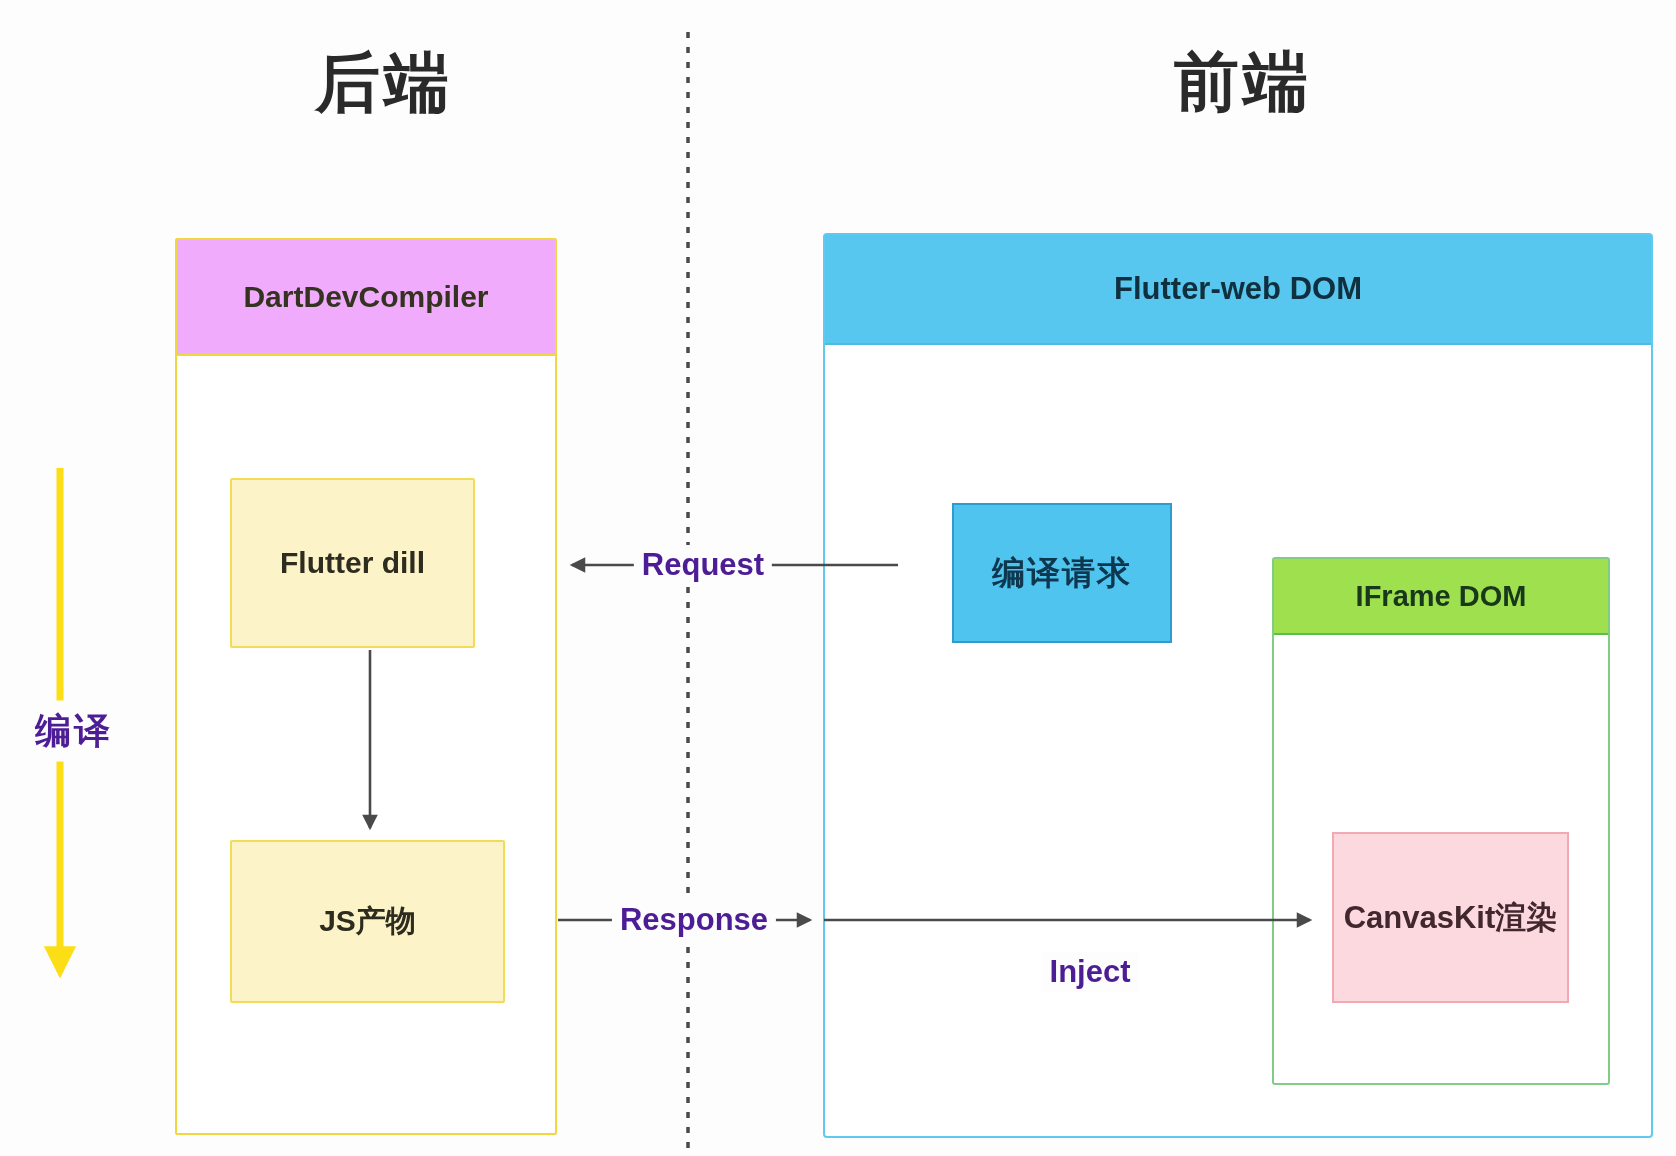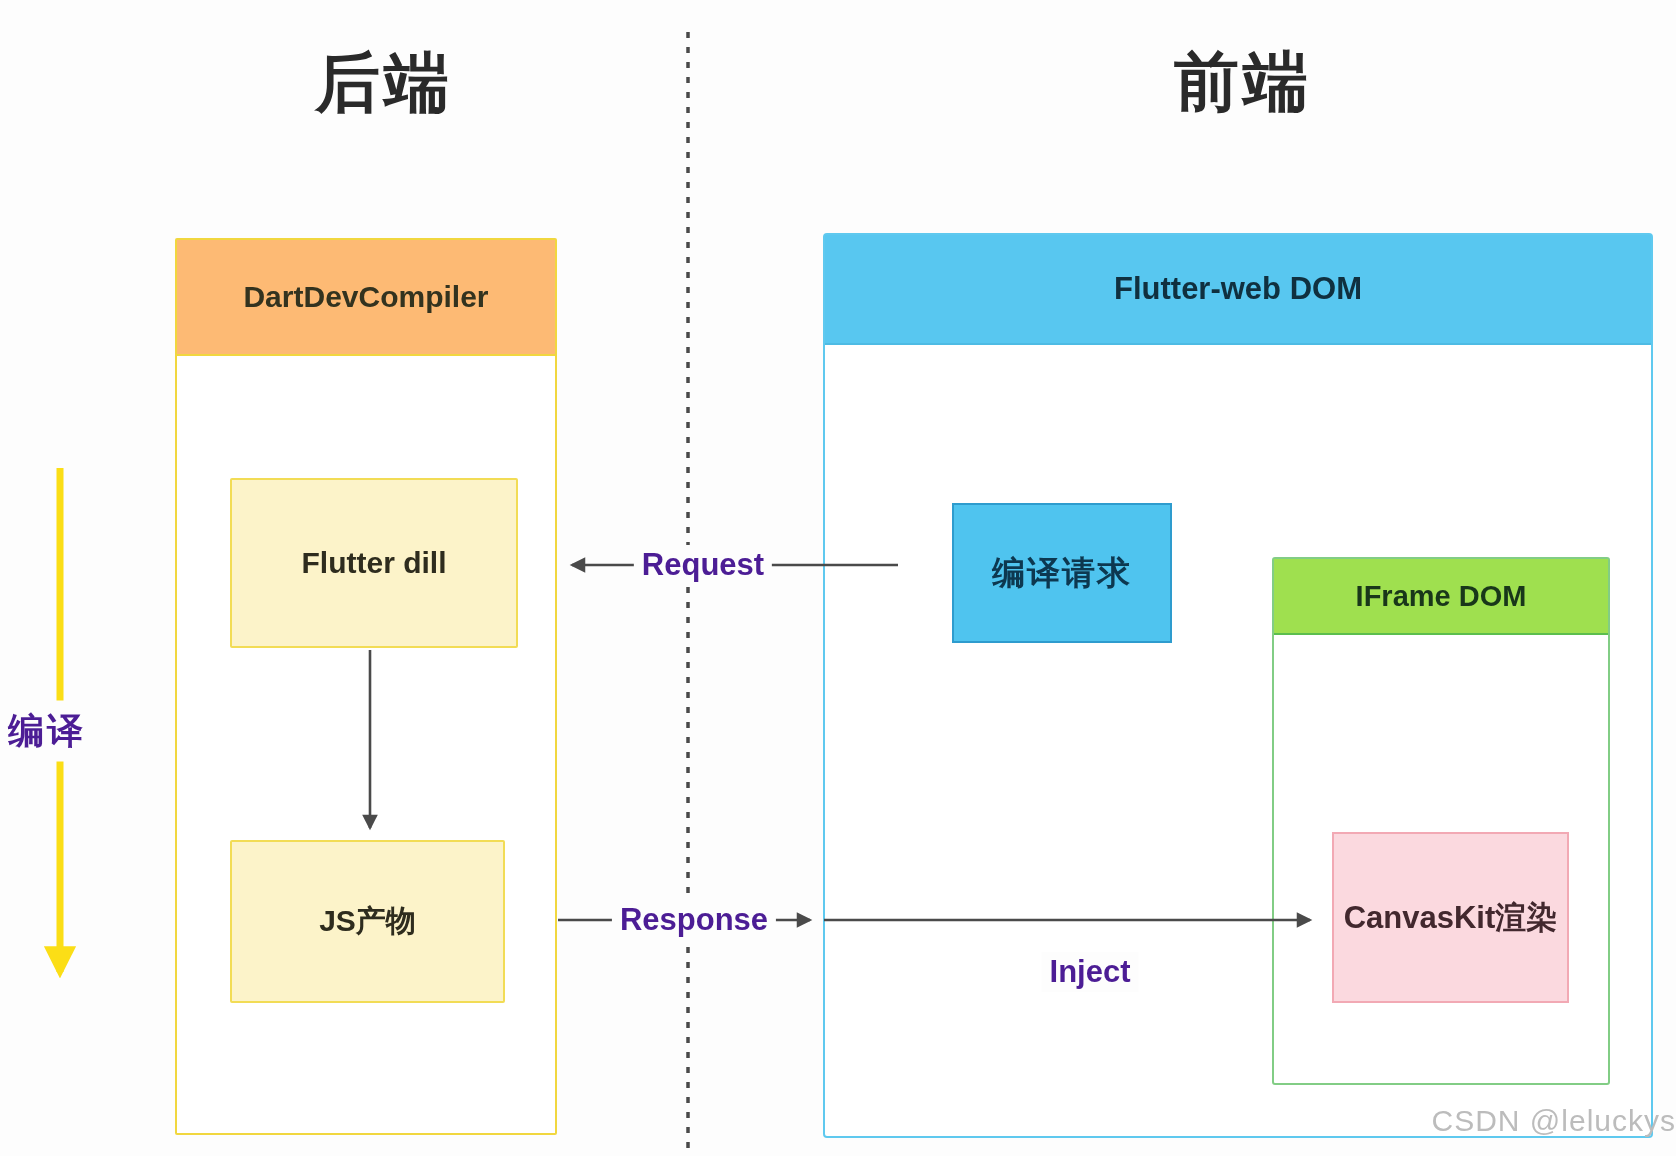--- a/index.html
+++ b/index.html
@@ -22,35 +22,35 @@
     font-size:65px;font-weight:bold;color:#2a2a2a;
     letter-spacing:4px;white-space:nowrap;
   }
 
   
   .backend-box{
     left:175px;top:238px;width:382px;height:897px;
     background:#ffffff;border:2px solid #f1d73f;border-radius:2px;
   }
   .backend-box .hdr{
-    height:114px;background:#fdba74;border-bottom:2px solid #f1d73f;
+    height:114px;background:#f0abfc;border-bottom:2px solid #f1d73f;
     display:flex;align-items:center;justify-content:center;
     font-size:30px;font-weight:bold;color:#33331f;
   }
 
   
   .node{
     display:flex;align-items:center;justify-content:center;
     font-weight:bold;white-space:nowrap;
   }
   .node-yellow{
     background:#fcf3c9;border:2px solid #f2dc55;border-radius:2px;
     color:#2e2c1e;font-size:30px;
   }
-  .flutter-dill{left:230px;top:478px;width:288px;height:170px;}
+  .flutter-dill{left:230px;top:478px;width:245px;height:170px;}
   .js-output{left:230px;top:840px;width:275px;height:163px;}
 
   
   .frontend-box{
     left:823px;top:233px;width:830px;height:905px;
     background:#ffffff;border:2px solid #5fc9ef;border-radius:4px;
   }
   .frontend-box .hdr{
     height:108px;background:#58c7f0;border-bottom:2px solid #4ebbe4;
     display:flex;align-items:center;justify-content:center;
@@ -146,17 +146,16 @@
 
     <line x1="824" y1="920" x2="1310" y2="920" stroke="#4a4a4a" stroke-width="2.6" marker-end="url(#arrowGray)"></line>
   </svg>
 
   <div class="section-title" style="left:384px;top:83px;">后端</div>
   <div class="section-title" style="left:1243px;top:82px;">前端</div>
 
   <div class="conn-label" style="left:703px;top:565px;">Request</div>
   <div class="conn-label" style="left:694px;top:920px;">Response</div>
   <div class="conn-label" style="left:1090px;top:972px;">Inject</div>
-  <div class="conn-label compile-label" style="left:47px;top:731px;">编译</div>
+  <div class="conn-label compile-label" style="left:74px;top:731px;">编译</div>
 
-  <div class="watermark">CSDN @leluckys</div>
 
 </div>
 
 </body></html>

